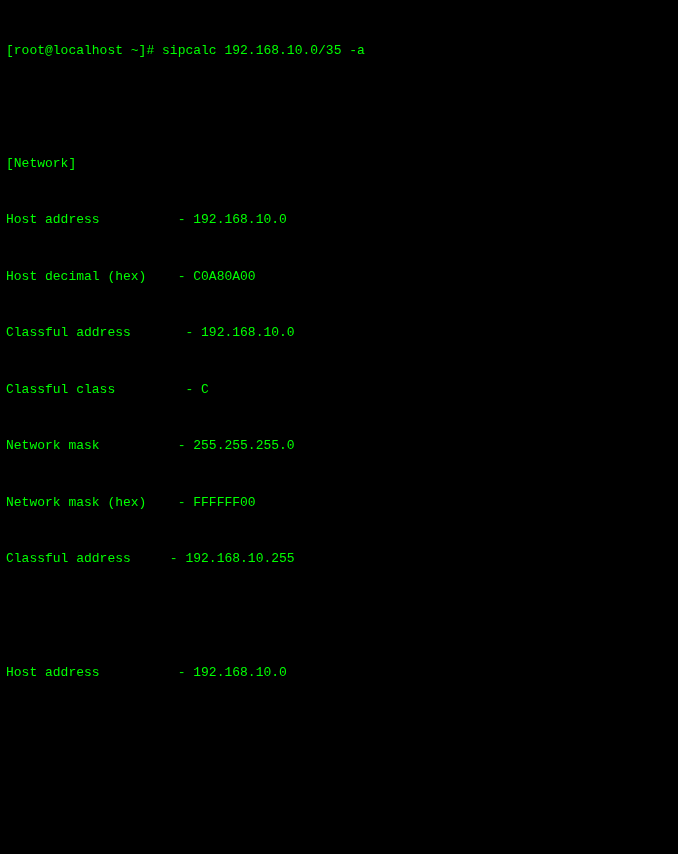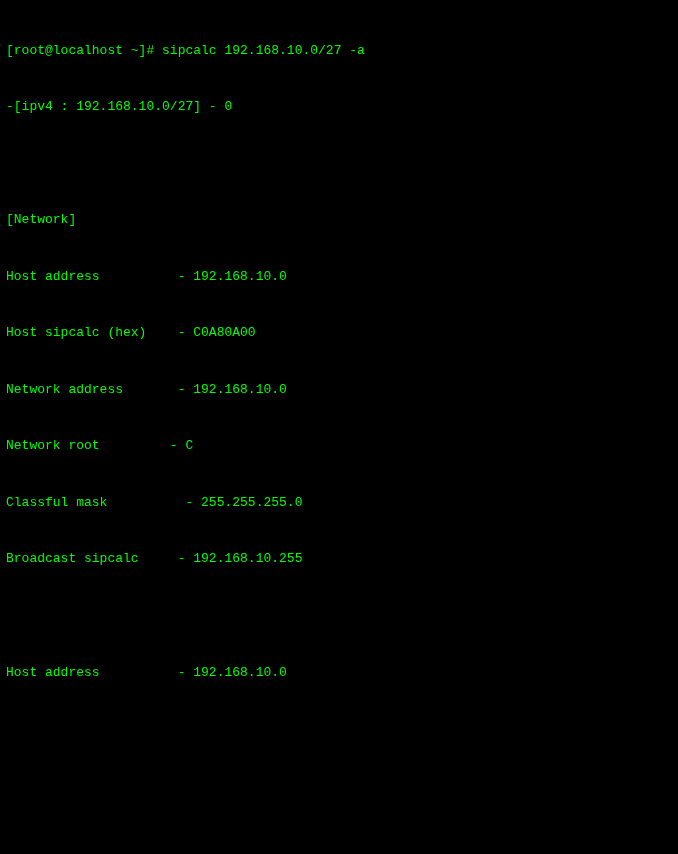--- a/index.html
+++ b/index.html
@@ -23,30 +23,30 @@
     }
     .line {
       display: block;
       white-space: pre;
     }
   </style>
 </head>
 <body>
 
 <div class="terminal-content">
-  <span class="line">[root@localhost ~]# sipcalc 192.168.10.0/27 -a</span>
-  <span class="line">-[ipv4 : 192.168.10.0/27] - 0</span>
+  <span class="line">[root@localhost ~]# sipcalc 192.168.10.0/35 -a</span>
   <span class="line"> </span>
   <span class="line">[Network]</span>
   <span class="line">Host address          - 192.168.10.0</span>
-  <span class="line">Host sipcalc (hex)    - C0A80A00</span>
-  <span class="line">Network address       - 192.168.10.0</span>
-  <span class="line">Network root         - C</span>
-  <span class="line">Classful mask          - 255.255.255.0</span>
-  <span class="line">Broadcast sipcalc     - 192.168.10.255</span>
+  <span class="line">Host decimal (hex)    - C0A80A00</span>
+  <span class="line">Classful address       - 192.168.10.0</span>
+  <span class="line">Classful class         - C</span>
+  <span class="line">Network mask          - 255.255.255.0</span>
+  <span class="line">Network mask (hex)    - FFFFFF00</span>
+  <span class="line">Classful address     - 192.168.10.255</span>
   <span class="line"> </span>
   <span class="line">Host address          - 192.168.10.0</span>
   
   
   
   
   
   
   
   

